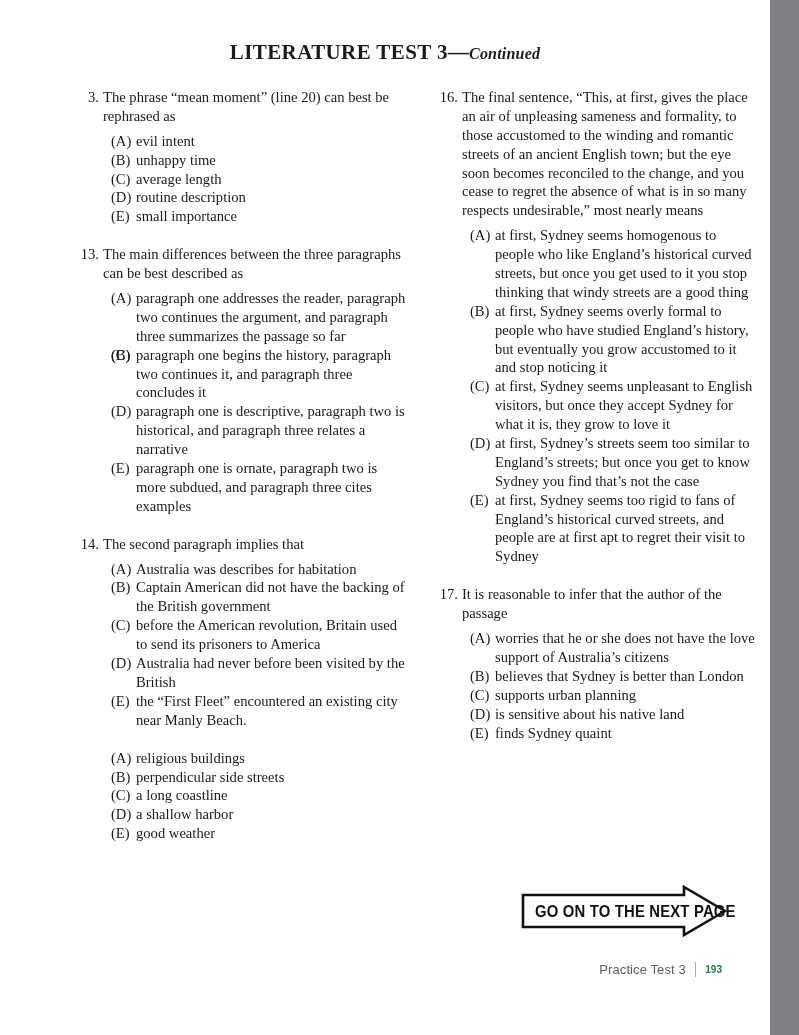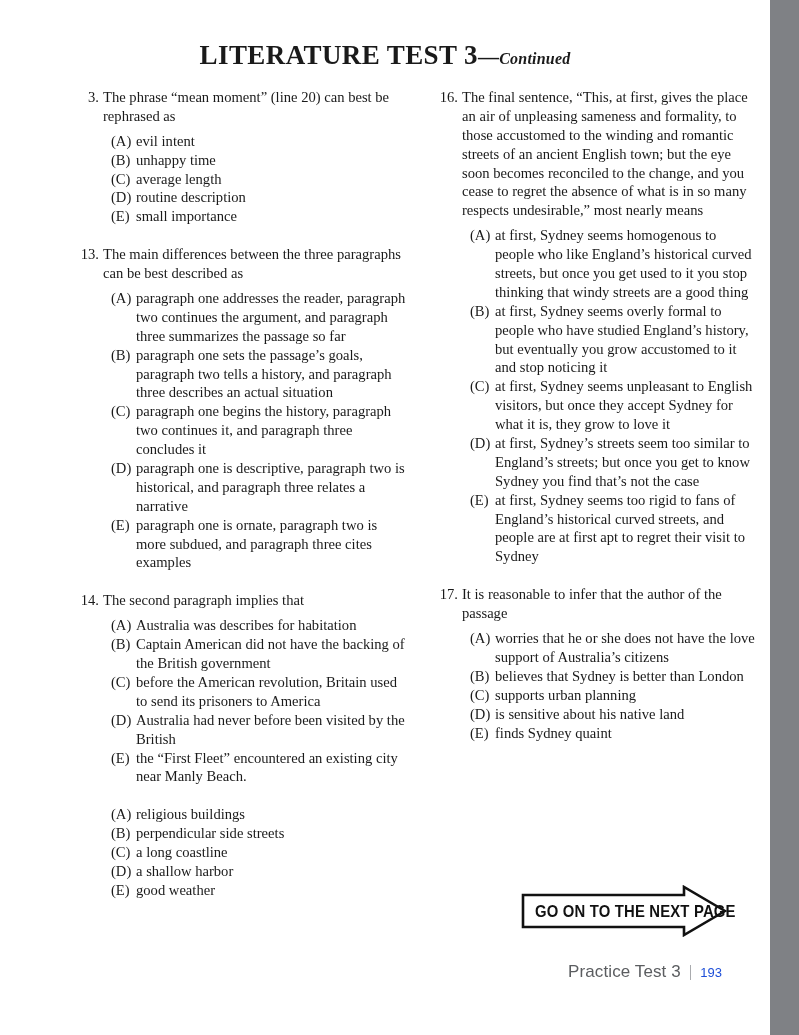--- a/index.html
+++ b/index.html
@@ -36,21 +36,21 @@
     top: 40px; left: 0;
     width: 770px;
     text-align: center;
     font-size: 20.5px;
     letter-spacing: 0.2px;
     white-space: nowrap;
   }
   .page-header .hdr-main {
     font-weight: bold;
     font-variant: small-caps;
-    font-size: 27px;
+    font-size: 21px;
     letter-spacing: 0.4px;
   }
   .page-header .hdr-dash {
     font-weight: bold;
     font-size: 21px;
   }
   .page-header .hdr-cont {
     font-style: italic;
     font-weight: bold;
     font-size: 16px;
@@ -129,33 +129,33 @@
   
   .footer {
     position: absolute;
     right: 48px; top: 962px;
     display: flex;
     align-items: center;
     gap: 9px;
     font-family: "Liberation Sans", "DejaVu Sans", sans-serif;
   }
   .footer-label {
-    font-size: 17px;
+    font-size: 13px;
     color: #5b5d60;
     letter-spacing: 0.1px;
   }
   .footer-div {
     width: 1.5px;
     height: 15px;
     background: #a9abae;
   }
   .footer-page {
-    font-size: 13px;
-    font-weight: normal;
-    color: #1d4ed8;
+    font-size: 10px;
+    font-weight: bold;
+    color: #15803d;
   }
 </style>
 </head>
 <body>
 
 <div class="page">
 
   <div class="page-header">
     <span class="hdr-main">LITERATURE TEST 3</span><span class="hdr-dash">—</span><span class="hdr-cont">Continued</span>
   </div>
@@ -169,21 +169,21 @@
             <div class="choice"><span class="choice-label">(B)</span><span>unhappy time</span></div>
             <div class="choice"><span class="choice-label">(C)</span><span>average length</span></div>
             <div class="choice"><span class="choice-label">(D)</span><span>routine description</span></div>
             <div class="choice"><span class="choice-label">(E)</span><span>small importance</span></div>
           </div>
         </div>
         <div class="question">
           <div class="q-stem"><span class="q-num">13.</span><span>The main differences between the three paragraphs can be best described as</span></div>
           <div class="choices">
             <div class="choice"><span class="choice-label">(A)</span><span>paragraph one addresses the reader, paragraph two continues the argument, and paragraph three summarizes the passage so far</span></div>
-            <div class="choice"><span class="choice-label">(B)</span><span>paragraph one sets the passage’s goals, paragraph two tells a history, and paragraph three describes an actual situation</span></div>
+            <div class="choice"><span class="choice-label">(B)</span></div>
             <div class="choice"><span class="choice-label">(C)</span><span>paragraph one begins the history, paragraph two continues it, and paragraph three concludes it</span></div>
             <div class="choice"><span class="choice-label">(D)</span><span>paragraph one is descriptive, paragraph two is historical, and paragraph three relates a narrative</span></div>
             <div class="choice"><span class="choice-label">(E)</span><span>paragraph one is ornate, paragraph two is more subdued, and paragraph three cites examples</span></div>
           </div>
         </div>
         <div class="question">
           <div class="q-stem"><span class="q-num">14.</span><span>The second paragraph implies that</span></div>
           <div class="choices">
             <div class="choice"><span class="choice-label">(A)</span><span>Australia was describes for habitation</span></div>
             <div class="choice"><span class="choice-label">(B)</span><span>Captain American did not have the backing of the British government</span></div>

